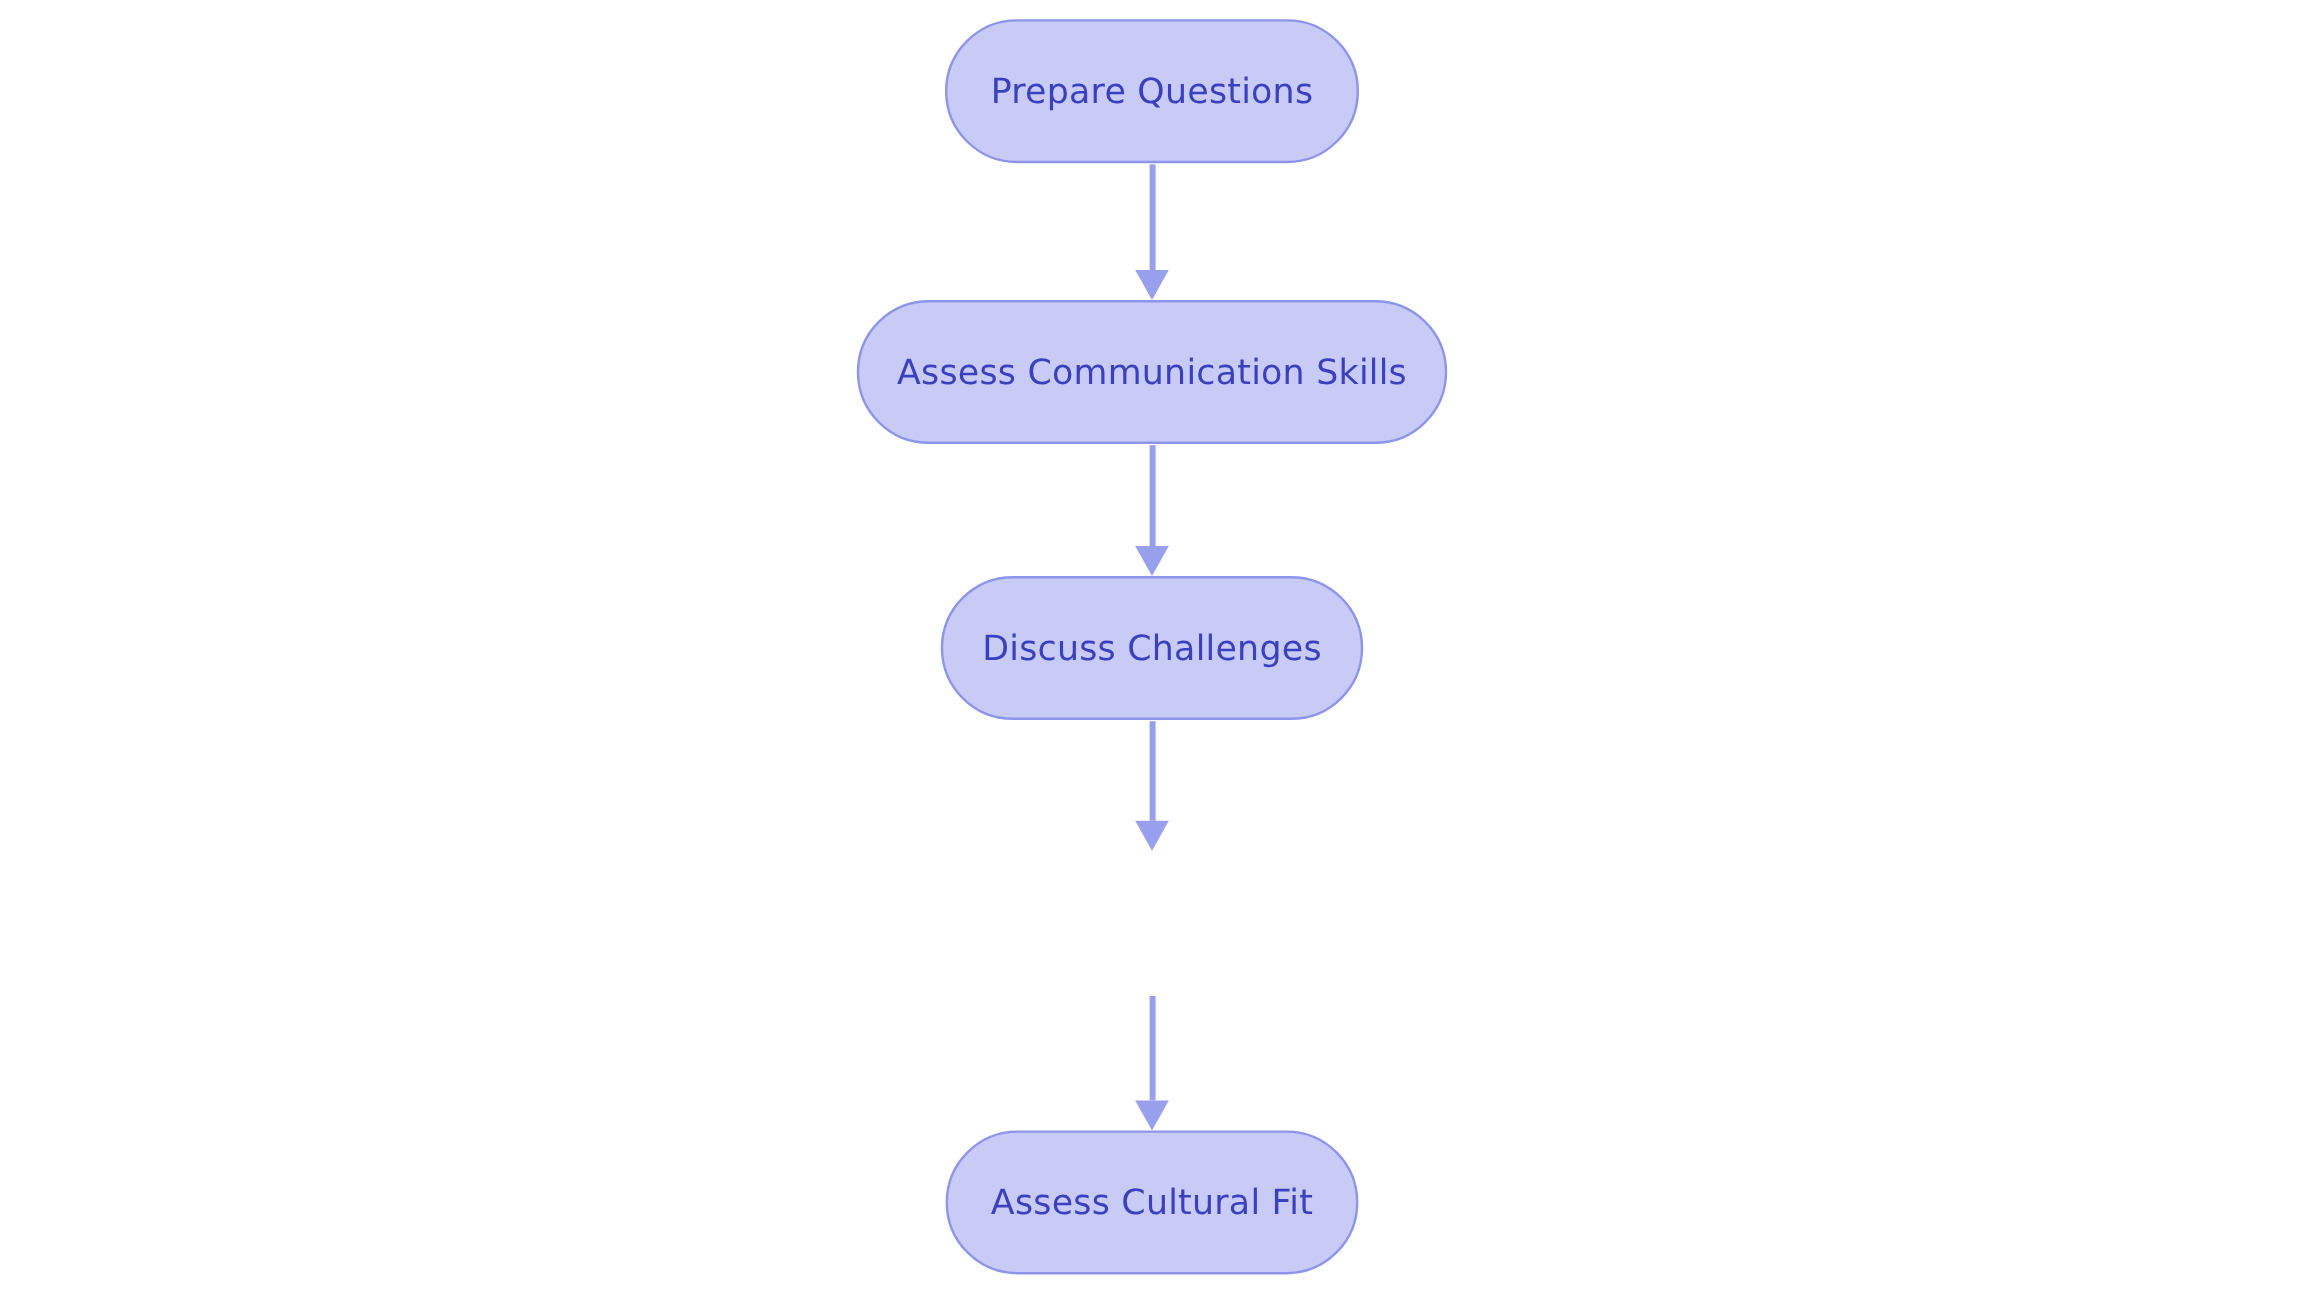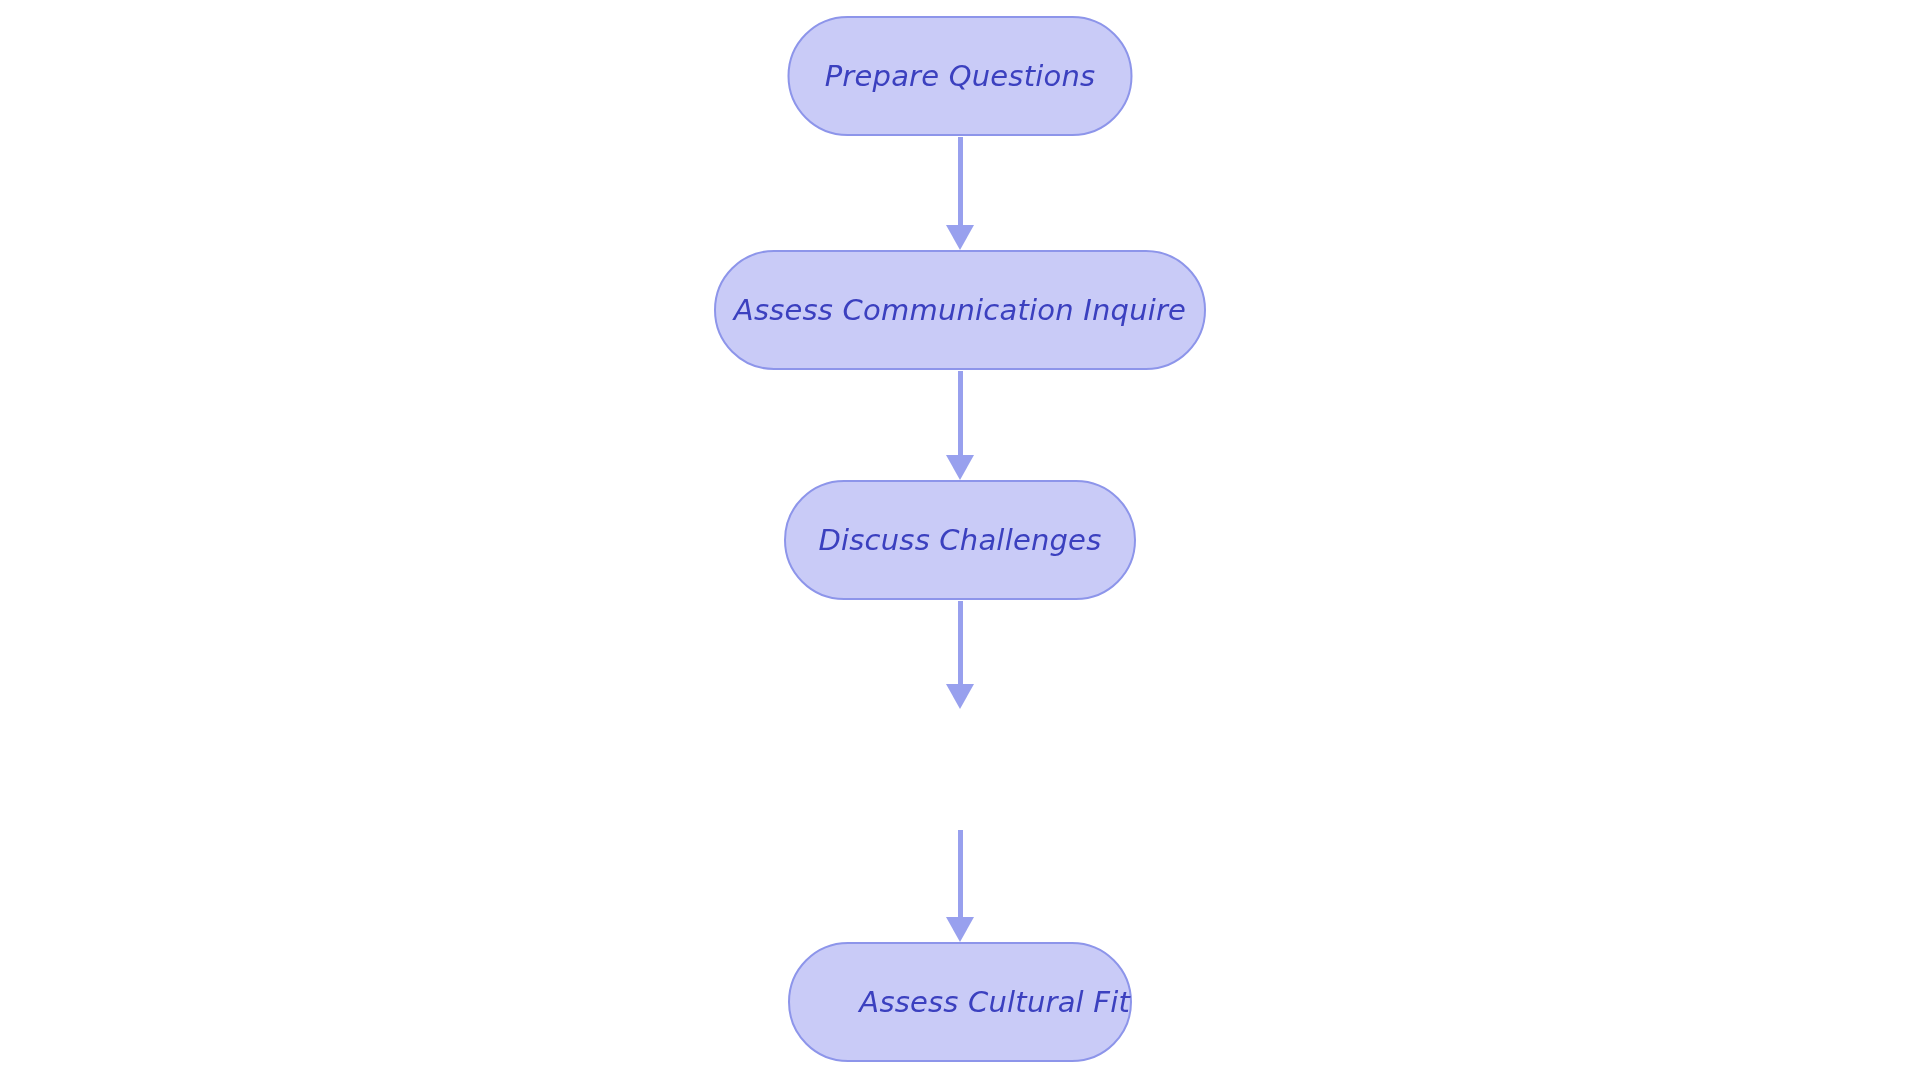--- a/index.html
+++ b/index.html
@@ -7,21 +7,20 @@
     padding: 0;
     background: #ffffff;
     font-family: "DejaVu Sans", "Liberation Sans", sans-serif;
   }
   .canvas {
     position: relative;
     width: 1920px;
     height: 1083px;
     background: var(--canvas-bg, #ffffff);
     overflow: hidden;
-    font-style: italic;
   }
   .node {
     position: absolute;
     left: 50%;
     transform: translateX(-50%);
     height: 120px;
     box-sizing: border-box;
     background: var(--node-fill, #c9cbf7);
     border: 2px solid var(--node-border, #8d95ea);
     border-radius: 60px;
@@ -30,21 +29,21 @@
     justify-content: center;
     color: var(--node-text, #3b40bf);
     font-size: 29px;
     letter-spacing: 0.2px;
     white-space: nowrap;
   }
   .node-1 { top: 16px;  width: 345px; }
   .node-2 { top: 250px; width: 492px; }
   .node-3 { top: 480px; width: 352px; }
   .node-4 { top: 709px; width: 500px; }
-  .node-5 { top: 942px; width: 344px; justify-content: flex-end; }
+  .node-5 { top: 942px; width: 344px; }
 
   .arrow {
     position: absolute;
     left: 50%;
     transform: translateX(-50%);
     width: 30px;
     display: flex;
     flex-direction: column;
     align-items: center;
   }
@@ -73,21 +72,21 @@
   <div class="node node-1">
     <span>Prepare Questions</span>
   </div>
 
   <div class="arrow arrow-1">
     <div class="shaft"></div>
     <div class="head"></div>
   </div>
 
   <div class="node node-2">
-    <span>Assess Communication Inquire</span>
+    <span>Assess Communication Skills</span>
   </div>
 
   <div class="arrow arrow-2">
     <div class="shaft"></div>
     <div class="head"></div>
   </div>
 
   <div class="node node-3">
     <span>Discuss Challenges</span>
   </div>

